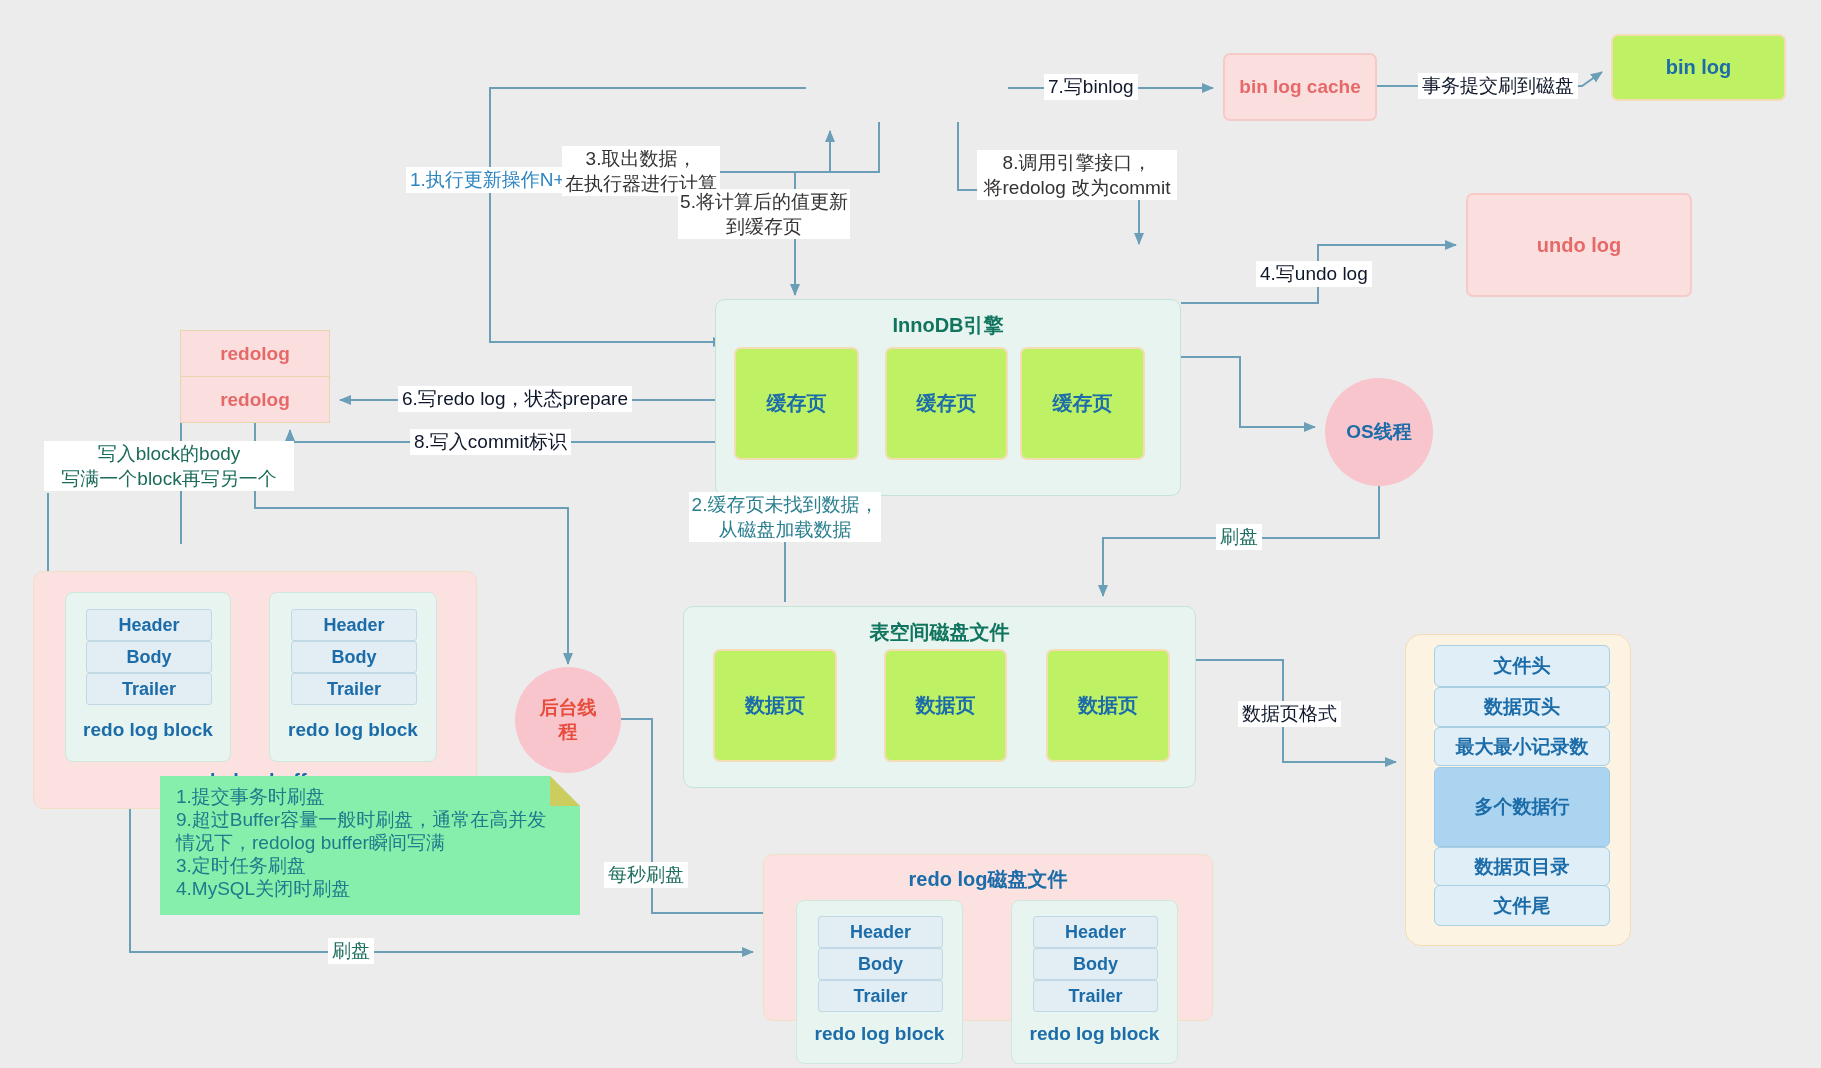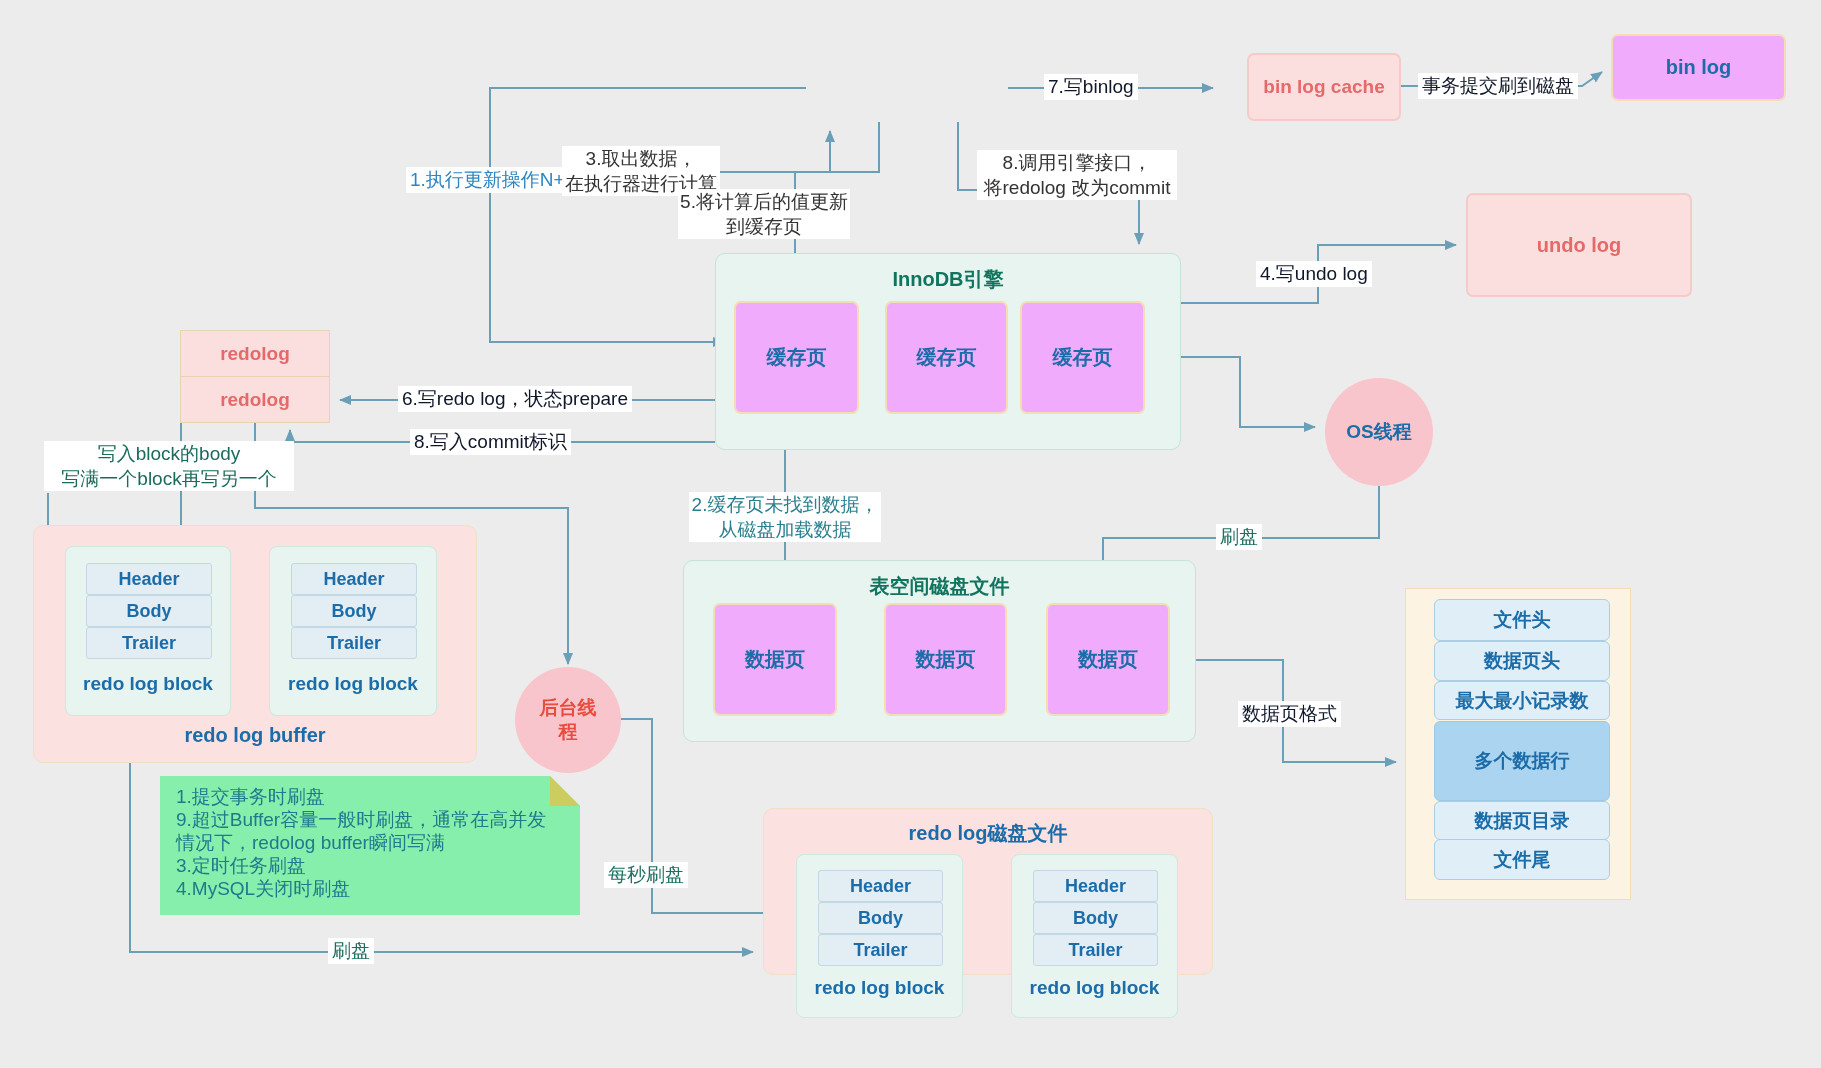--- a/index.html
+++ b/index.html
@@ -1,33 +1,33 @@
 <!DOCTYPE html>
 <html><head>
 <meta charset="utf-8">
 <style>
   html,body{margin:0;padding:0;background:#ececec;font-family:"Liberation Sans","DejaVu Sans",sans-serif;}
   #canvas{position:relative;width:1821px;height:1068px;background:#ececec;overflow:hidden;}
   #wires{position:absolute;left:0;top:0;z-index:1;}
   .box,.container,.lbl,.circle,.notepad{position:absolute;box-sizing:border-box;}
   .box{border-radius:7px;display:flex;align-items:center;justify-content:center;font-weight:bold;z-index:3;}
-  .container{border-radius:10px;z-index:2;}
+  .container{border-radius:10px;z-index:2;margin-top:46px;}
   .container .box{position:absolute;}
   .ctitle{position:absolute;left:0;right:0;text-align:center;font-weight:bold;font-size:20px;}
   .lbl{background:#ffffff;color:#0f172a;font-size:19px;line-height:26px;padding:0 4px;white-space:nowrap;z-index:4;}
   .lbl2{position:absolute;background:#ffffff;color:#333333;font-size:19px;line-height:25px;text-align:center;z-index:4;}
   .teal{color:#1e6f60;}
   .blue-step{color:#2e86c1;}
   .green-note{color:#1a6b5a;}
   .teal2{color:#2a7f8f;}
   .circle{border-radius:50%;display:flex;flex-direction:column;align-items:center;justify-content:center;font-weight:bold;font-size:19px;line-height:24px;z-index:3;background:#f9c5cc;}
   .sqlbox{background:#e9f1f6;border:2px solid #a8c6d5;color:#1b6ca8;font-size:20px;}
   .pinkbox{background:#fbdfde;border:2px solid #f6cac6;color:#e6696a;font-size:19px;}
   .tanpink{background:#fbdfde;border:1px solid #e8d5ae;color:#e6696a;font-size:19px;}
-  .creambox{background:#f0abfc;border:2px solid #f4dcb5;color:#1b6ca8;font-size:20px;}
+  .creambox{background:#bef264;border:2px solid #f4dcb5;color:#1b6ca8;font-size:20px;}
   .mintc{background:#e7f4ef;border:1px solid #c5e3d6;}
   .pinkc{background:#fbe1e0;border:1px solid #f2dfc8;}
   .creamc{background:#fdf3e2;border:1px solid #f4dcb5;}
   .mintblock{background:#e7f4ef;border:1px solid #cfe8db;border-radius:8px;position:absolute;}
   .rowbox{position:absolute;background:#e3edf4;border:1px solid #c2d8e4;border-radius:3px;display:flex;align-items:center;justify-content:center;font-weight:bold;font-size:18px;color:#1b6ca8;}
   .blocklabel{position:absolute;left:0;right:0;text-align:center;font-weight:bold;font-size:19px;color:#1b6ca8;}
   .fmtrow{position:absolute;background:#dfeef7;border:1px solid #a9cfe3;border-radius:6px;display:flex;align-items:center;justify-content:center;font-weight:bold;font-size:19px;color:#1b6ca8;}
   .notepad{background:#86efac;color:#1f7a8c;font-size:19px;line-height:23px;padding:9px 16px 0 16px;z-index:3;}
   .notefold{position:absolute;top:0;right:0;z-index:4;}
   .tealtitle{color:#10745e;}
@@ -60,21 +60,21 @@
       <path d="M255,423 V508 H568 V664" marker-end="url(#ah)"></path>
       <path d="M181,423 V544"></path>
       <path d="M48,493 V609 H76" marker-end="url(#ah)"></path>
       <path d="M621,719 H652 V913 H787" marker-end="url(#ah)"></path>
       <path d="M130,713 V952 H753" marker-end="url(#ah)"></path>
       <path d="M1169,660 H1283 V762 H1396" marker-end="url(#ah)"></path>
     </g>
   </svg>
 
 
-  <div class="box pinkbox" style="left:1223px;top:53px;width:154px;height:68px;margin-left:24px;">bin log cache</div>
+  <div class="box pinkbox" style="left:1223px;top:53px;width:154px;height:68px;">bin log cache</div>
 
   <div class="box creambox" style="left:1611px;top:34px;width:175px;height:67px;">bin log</div>
 
   <div class="box pinkbox" style="left:1466px;top:193px;width:226px;height:104px;font-size:20px;">undo log</div>
 
   <div class="container mintc" style="left:715px;top:253px;width:466px;height:197px;">
     <div class="ctitle tealtitle" style="top:12px;">InnoDB引擎</div>
     <div class="box creambox" style="left:18px;top:47px;width:125px;height:113px;">缓存页</div>
     <div class="box creambox" style="left:169px;top:47px;width:123px;height:113px;">缓存页</div>
     <div class="box creambox" style="left:304px;top:47px;width:125px;height:113px;">缓存页</div>
@@ -133,21 +133,21 @@
       <div class="blocklabel" style="top:122px;">redo log block</div>
     </div>
     <div class="mintblock" style="left:247px;top:45px;width:165px;height:162px;">
       <div class="rowbox" style="left:21px;top:15px;width:123px;height:30px;">Header</div>
       <div class="rowbox" style="left:21px;top:47px;width:123px;height:30px;">Body</div>
       <div class="rowbox" style="left:21px;top:79px;width:123px;height:30px;">Trailer</div>
       <div class="blocklabel" style="top:122px;">redo log block</div>
     </div>
   </div>
 
-  <div class="container creamc" style="left:1405px;top:588px;width:226px;height:312px;border-radius:0;">
+  <div class="container creamc" style="left:1405px;top:588px;width:226px;height:312px;border-radius:16px;">
     <div class="fmtrow" style="left:28px;top:10px;width:174px;height:40px;">文件头</div>
     <div class="fmtrow" style="left:28px;top:52px;width:174px;height:38px;">数据页头</div>
     <div class="fmtrow" style="left:28px;top:92px;width:174px;height:37px;">最大最小记录数</div>
     <div class="fmtrow" style="left:28px;top:132px;width:174px;height:78px;background:#abd4f0;border-color:#9cc9e8;">多个数据行</div>
     <div class="fmtrow" style="left:28px;top:212px;width:174px;height:37px;">数据页目录</div>
     <div class="fmtrow" style="left:28px;top:250px;width:174px;height:39px;">文件尾</div>
   </div>
 
   <div class="lbl" style="left:1044px;top:74px;">7.写binlog</div>
   <div class="lbl" style="left:1418px;top:73px;">事务提交刷到磁盘</div>

